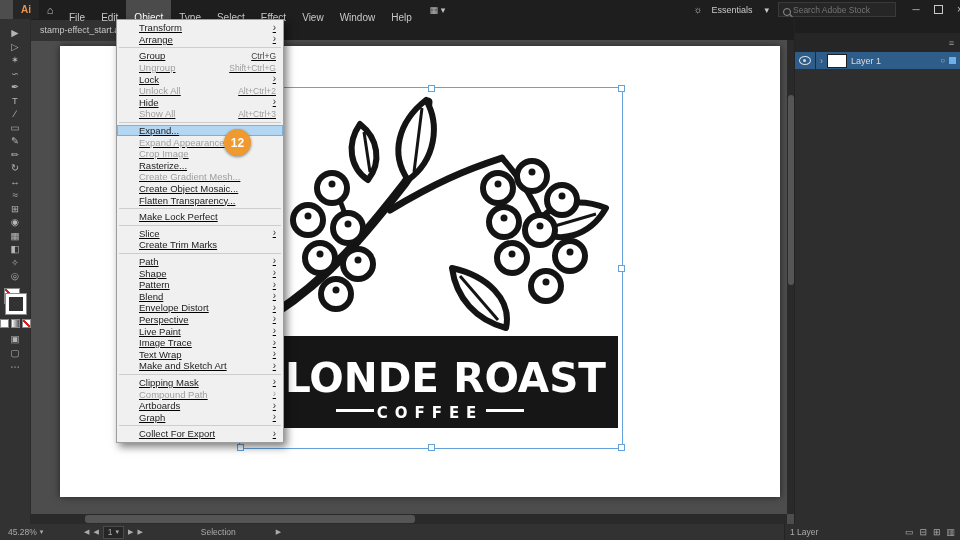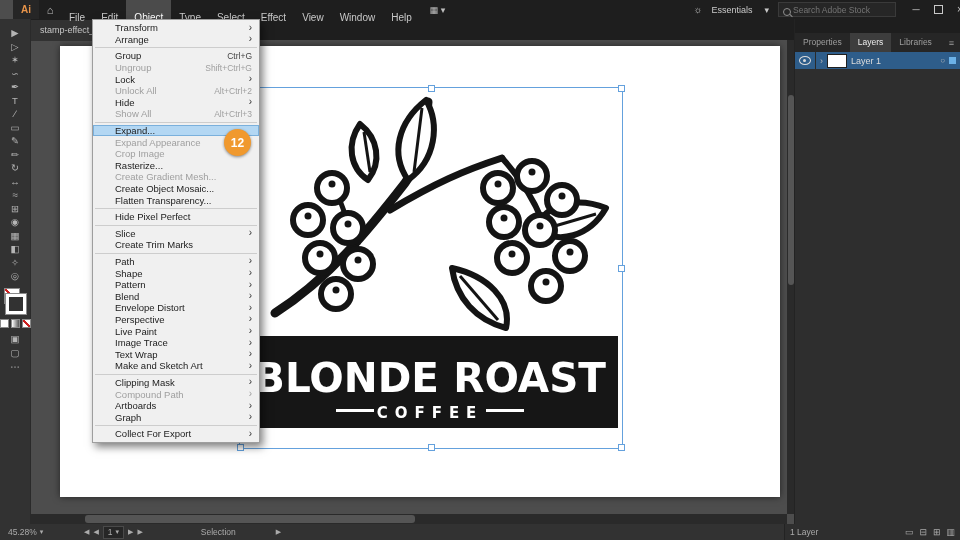--- a/index.html
+++ b/index.html
@@ -51,21 +51,21 @@
   .h-ml{left:-3px;top:50%;margin-top:-3px;} .h-mr{right:-3px;top:50%;margin-top:-3px;}
   .h-bl{left:-3px;bottom:-3px;} .h-bm{left:50%;margin-left:-3px;bottom:-3px;} .h-br{right:-3px;bottom:-3px;}
 
   
   .vscroll{position:absolute;left:787px;top:40px;width:8px;height:474px;background:#2a2a2a;z-index:6;}
   .vthumb{position:absolute;left:1px;top:55px;width:6px;height:190px;background:#555555;border-radius:3px;}
   .hscroll{position:absolute;left:30px;bottom:16px;width:757px;height:10px;background:#2a2a2a;z-index:6;}
   .hthumb{position:absolute;top:1px;left:55px;width:330px;height:8px;background:#555555;border-radius:3px;}
 
   
-  .dropdown{position:absolute;left:92px;top:19px;width:166px;background:#f0f0f0;border:1px solid #9e9e9e;box-shadow:3px 4px 8px rgba(0,0,0,0.5);z-index:40;padding:2px 0;}
+  .dropdown{position:absolute;left:116px;top:19px;width:166px;background:#f0f0f0;border:1px solid #9e9e9e;box-shadow:3px 4px 8px rgba(0,0,0,0.5);z-index:40;padding:2px 0;text-decoration:underline;}
   .mitem{display:flex;align-items:center;height:11.6px;padding:0 7px 0 22px;font-size:9.5px;color:#1b1b1b;cursor:default;}
   .mitem .ml{flex:1;white-space:nowrap;}
   .mitem .mr{color:#444444;font-size:8.5px;white-space:nowrap;}
   .mitem .mr.sub{font-size:10px;line-height:10px;color:#333333;}
   .mitem.dis,.mitem.dis .mr{color:#9f9f9f;gap:44px;}
   .mitem.hl{background:var(--menuhl);box-shadow:inset 0 0 0 1px #7ab0dc;}
   .msep{height:1px;background:#cdcdcd;margin:2px 2px;}
 
   
   .badge{position:absolute;left:224px;top:129px;width:27px;height:27px;border-radius:50%;background:var(--badge);color:#ffffff;font-size:12px;font-weight:bold;display:flex;align-items:center;justify-content:center;z-index:45;box-shadow:0 1px 3px rgba(0,0,0,0.45);}
@@ -328,21 +328,21 @@
       <div class="mitem">
         <span class="ml">Create Object Mosaic...</span>
         <span class="mr"></span>
       </div>
       <div class="mitem">
         <span class="ml">Flatten Transparency...</span>
         <span class="mr"></span>
       </div>
       <div class="msep"></div>
       <div class="mitem">
-        <span class="ml">Hide Pixel Perfect</span>
+        <span class="ml">Make Lock Perfect</span>
         <span class="mr"></span>
       </div>
       <div class="msep"></div>
       <div class="mitem">
         <span class="ml">Slice</span>
         <span class="mr sub">›</span>
       </div>
       <div class="mitem">
         <span class="ml">Create Trim Marks</span>
         <span class="mr"></span>
@@ -410,25 +410,20 @@
         <span class="ml">Collect For Export</span>
         <span class="mr sub">›</span>
       </div>
     </div>
 
   <div class="badge">12</div>
 
   <div class="rpanel">
     <div class="rgap"></div>
     <div class="rtabs">
-      <span id="rtabs-holder" style="display:flex;">
-          <span class="rtab">Properties</span>
-          <span class="rtab active">Layers</span>
-          <span class="rtab">Libraries</span>
-        </span>
       <span class="rtab-menu">≡</span>
     </div>
     <div class="layers-list">
         <div class="layer-row sel">
           <span class="eye"></span>
           <span class="lr-div"></span>
           <span class="chev">›</span>
           <span class="layer-thumb"></span>
           <span class="layer-name">Layer 1</span>
           <span class="target-circle">○</span>

